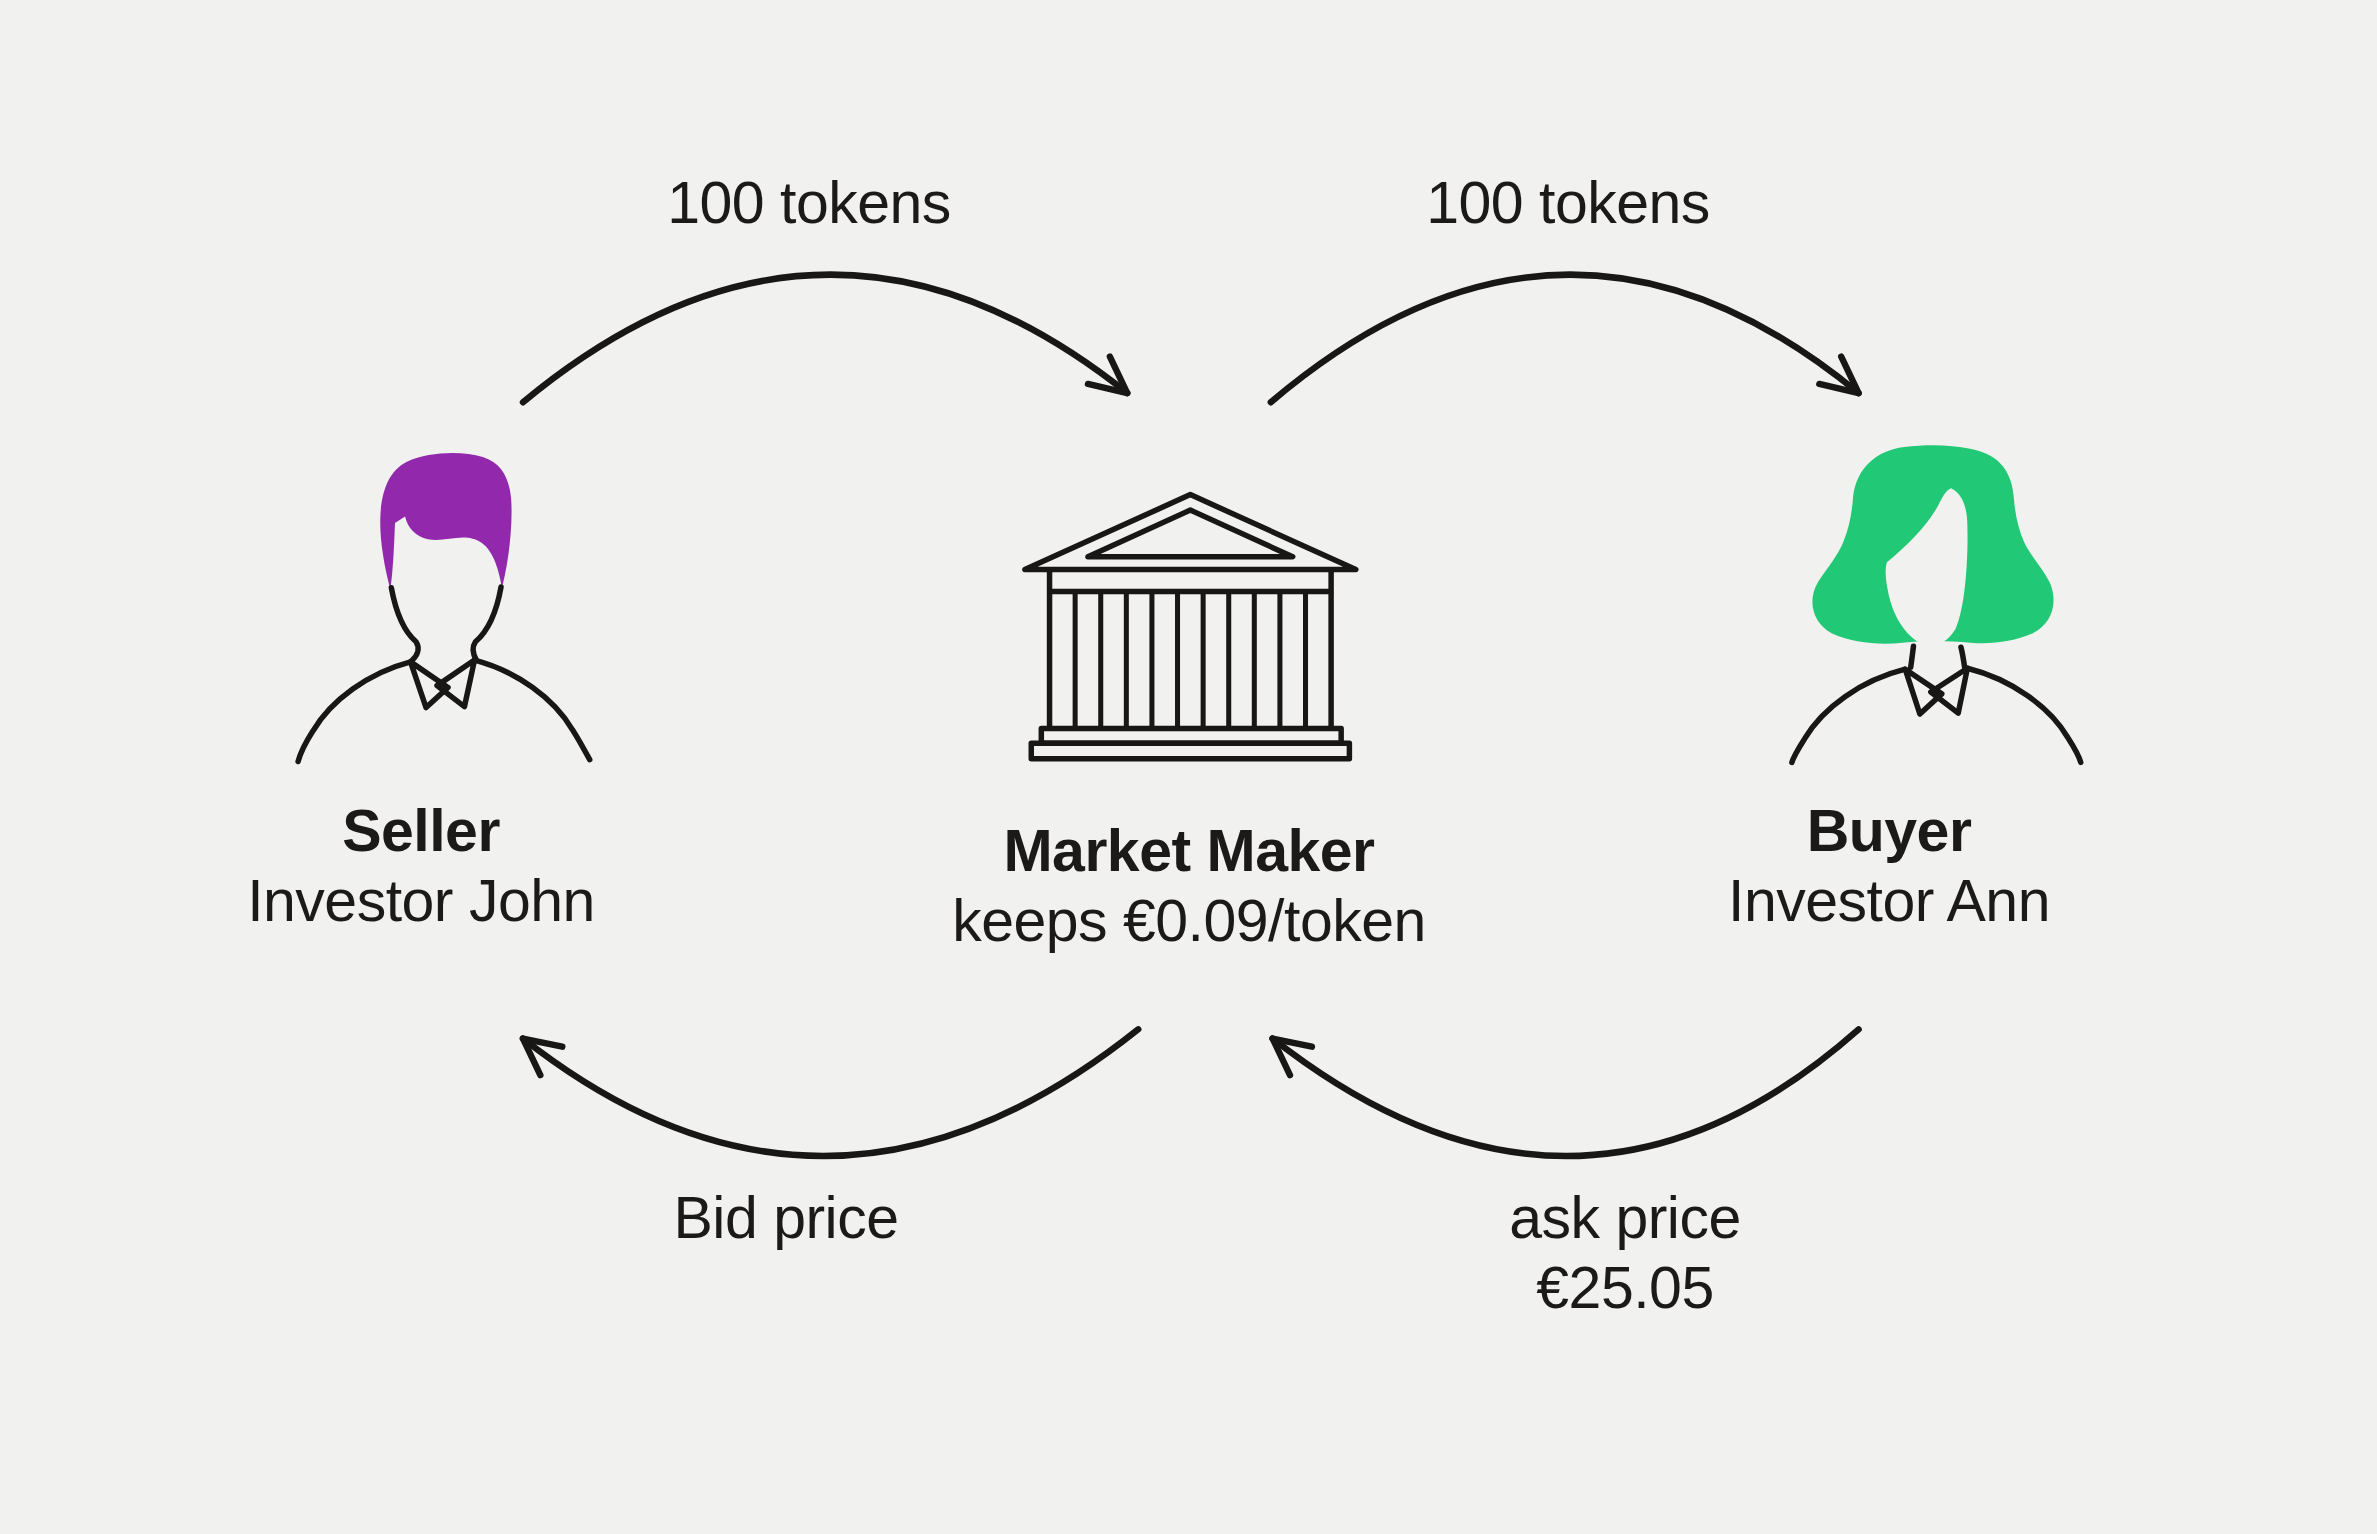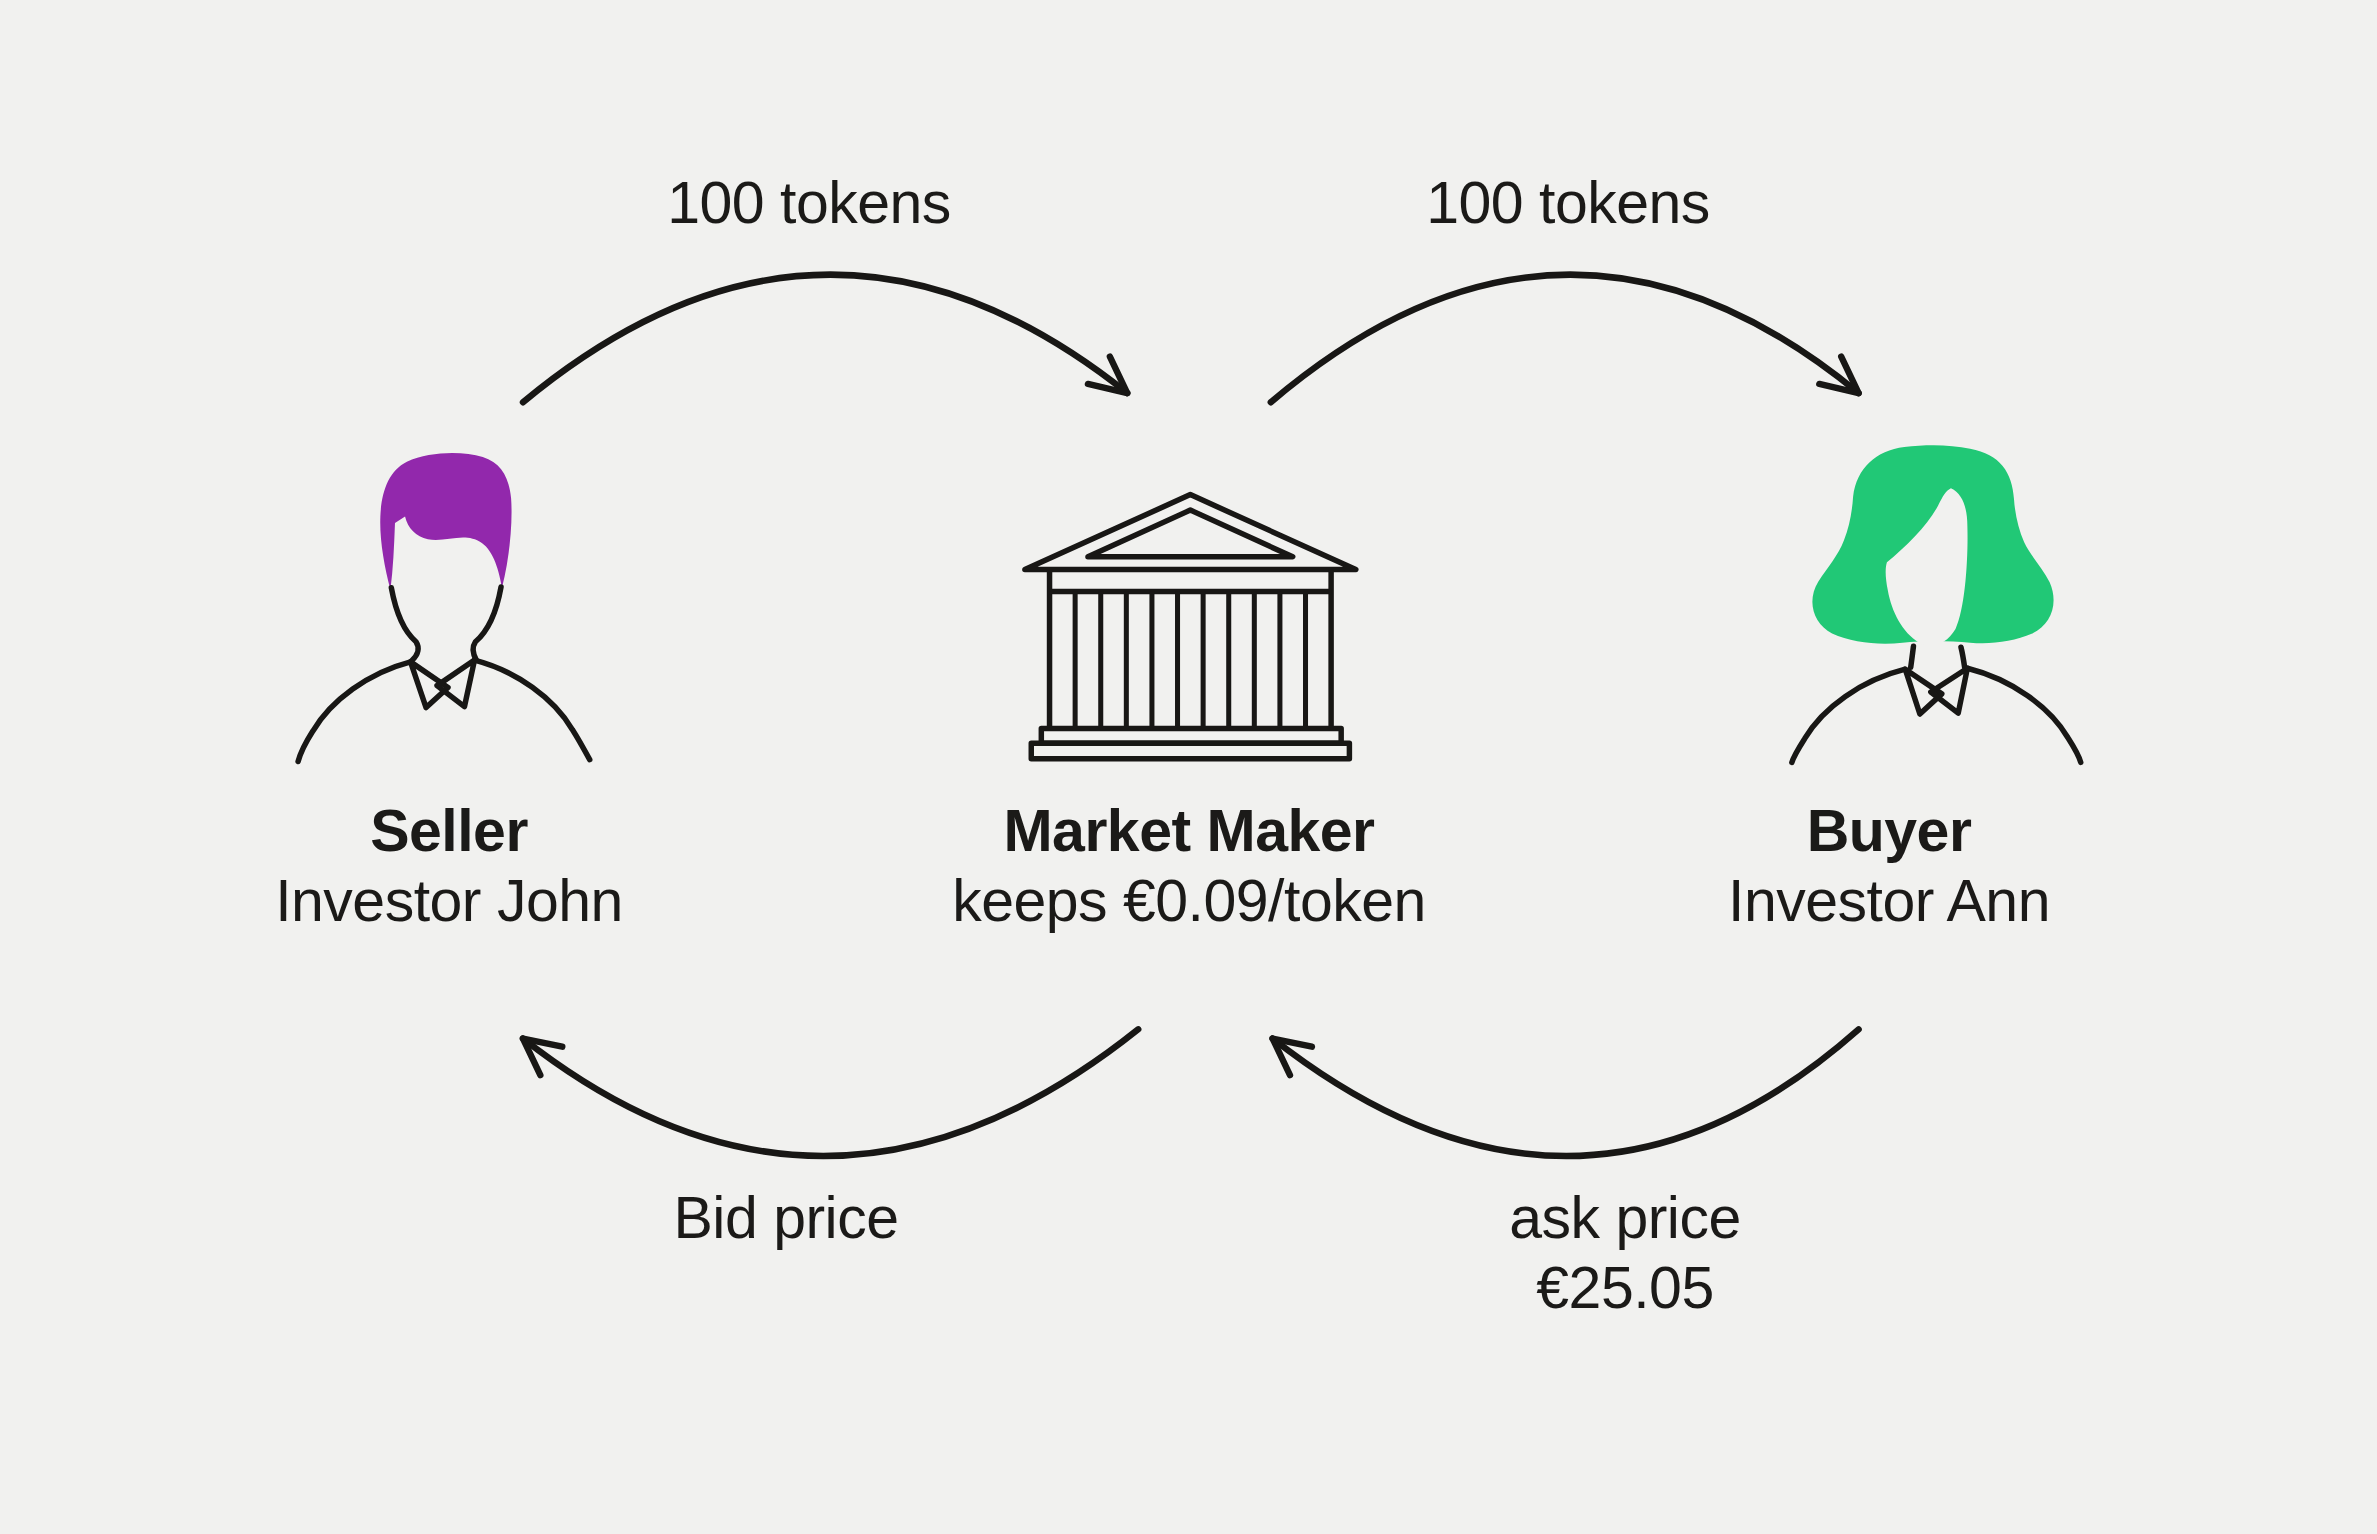--- a/index.html
+++ b/index.html
@@ -136,26 +136,26 @@
         <path d="M 2033 1126 Q 1726 1398 1392 1136"></path>
         <path d="M 1392 1136 L 1435 1145 M 1392 1136 L 1411 1176"></path>
       </g>
     </g>
   </svg>
 
   <div class="label flow-label" style="left:809px;top:168px;">100 tokens</div>
 
   <div class="label flow-label" style="left:1568px;top:168px;">100 tokens</div>
 
-  <div class="label" style="left:449px;top:796px;">
+  <div class="label" style="left:421px;top:796px;">
     <div class="bold">Seller</div>
     <div>Investor John</div>
   </div>
 
-  <div class="label" style="left:1189px;top:796px;">
+  <div class="label" style="left:1189px;top:816px;">
     <div class="bold">Market Maker</div>
     <div>keeps €0.09/token</div>
   </div>
 
   <div class="label" style="left:1889px;top:796px;">
     <div class="bold">Buyer</div>
     <div>Investor Ann</div>
   </div>
 
   <div class="label" style="left:786px;top:1183px;">

